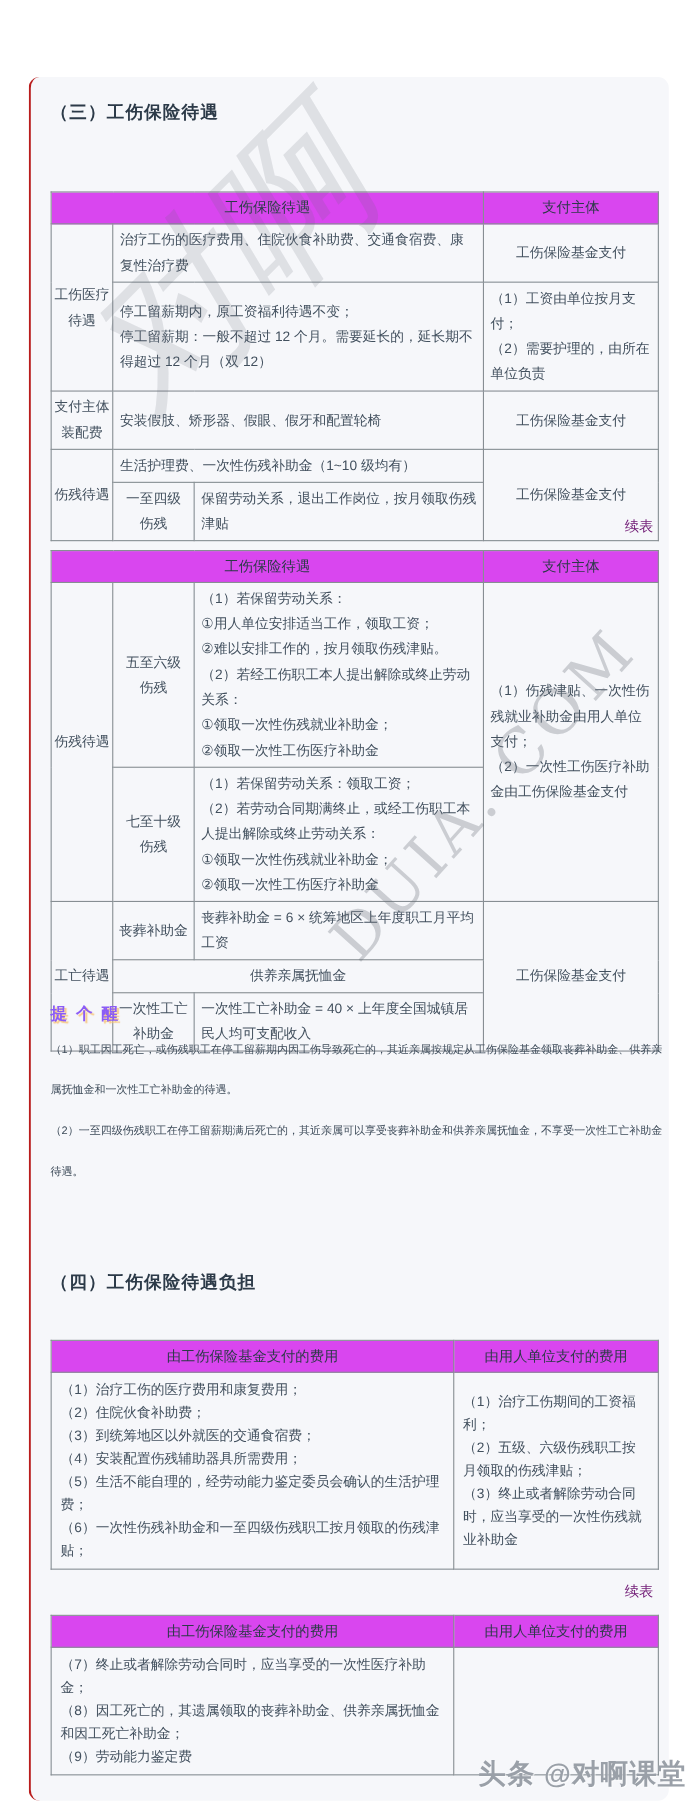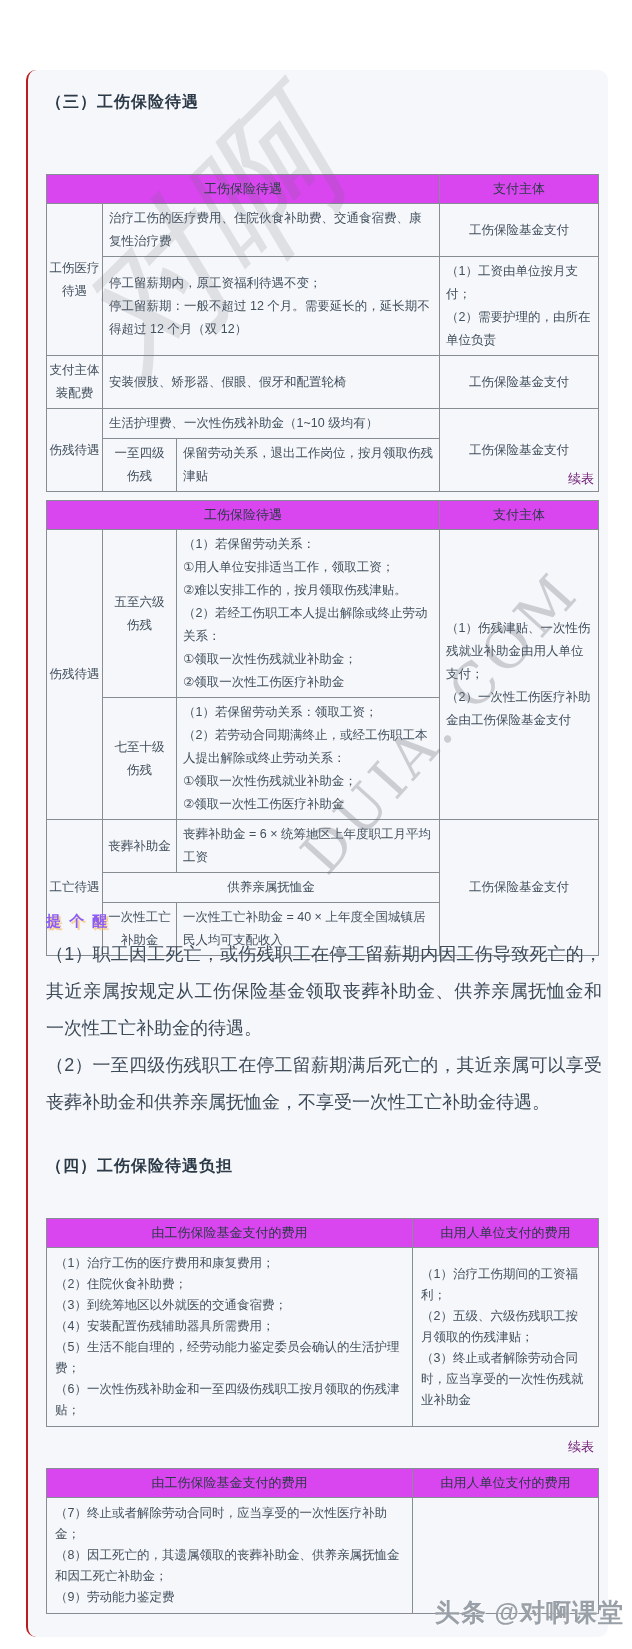--- a/index.html
+++ b/index.html
@@ -52,21 +52,21 @@
     font-size:12.5px;line-height:21px;vertical-align:middle;padding:5px 8px;
   }
   
   .reminder-title{
     position:absolute;left:18px;top:842px;margin:0;
     font-size:15px;font-weight:bold;color:#8b5cf6;letter-spacing:2px;
     text-shadow:2px 2px 1px rgba(247,193,111,0.85);
   }
   .paras{
     position:absolute;left:18px;top:866px;width:556px;
-    font-size:18px;line-height:37px;text-align:justify;color:#3d4b59;
+    font-size:10px;line-height:37px;text-align:justify;color:#3d4b59;
   }
   .paras p{margin:0;}
 
   
   .wm{position:absolute;pointer-events:none;z-index:6;}
   .wm-top{
     left:55px;top:160px;width:320px;
     font-family:"DejaVu Serif","Liberation Serif",serif;font-style:italic;
     font-size:150px;line-height:150px;color:rgba(100,106,118,0.16);
     transform:rotate(-45deg);transform-origin:center center;

